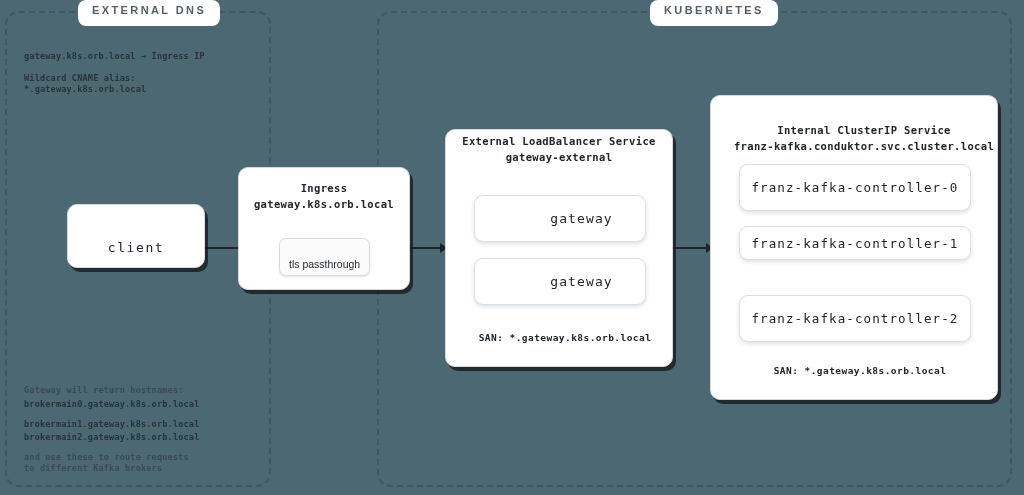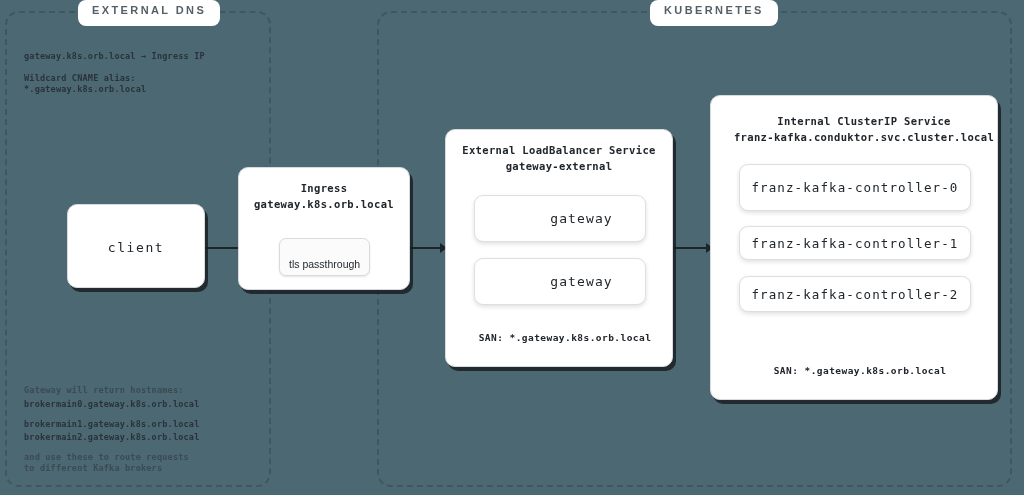--- a/index.html
+++ b/index.html
@@ -153,48 +153,48 @@
 
   <div class="zone" style="left:377px; top:11px; width:635px; height:476px;"></div>
   <div class="zone-label" style="left:650px; top:0px;">KUBERNETES</div>
 
   <div class="link" style="left:205px; top:247px; width:36px;"></div>
   <div class="link" style="left:241px; top:247px; width:203px;"></div>
   <div class="arrow" style="left:440px; top:243px;"></div>
   <div class="link" style="left:673px; top:247px; width:37px;"></div>
   <div class="arrow" style="left:706px; top:243px;"></div>
 
-  <div class="node" style="left:67px; top:204px; width:138px; height:84px;">
+  <div class="node" style="left:67px; top:204px; width:138px; height:64px;">
     <div class="node-center-label" style="top:35px;">client</div>
   </div>
 
   <div class="node" style="left:238px; top:167px; width:172px; height:123px;">
     <div class="node-title" style="margin-top:13px;">Ingress
 gateway.k8s.orb.local</div>
   </div>
 
   <div class="pill" style="left:279px; top:238px;">tls passthrough</div>
 
   <div class="node" style="left:445px; top:129px; width:228px; height:238px;">
-    <div class="node-title" style="margin-top:13px;">External LoadBalancer Service
+    <div class="node-title" style="margin-top:4px;">External LoadBalancer Service
 gateway-external</div>
 
     <div class="card gateway" style="left:28px; top:65px; width:172px; height:47px;">gateway</div>
 
     <div class="card gateway" style="left:28px; top:128px; width:172px; height:47px;">gateway</div>
 
     <div class="san" style="top:202px;">SAN: *.gateway.k8s.orb.local</div>
   </div>
 
   <div class="node" style="left:710px; top:95px; width:288px; height:305px;">
-    <div class="node-title" style="margin-top:18px;padding-left:20px;">Internal ClusterIP Service
+    <div class="node-title" style="margin-top:27px;padding-left:20px;">Internal ClusterIP Service
 franz-kafka.conduktor.svc.cluster.local</div>
 
     <div class="card controller" style="left:28px; top:68px; width:232px; height:47px;">franz-kafka-controller-0</div>
 
     <div class="card controller" style="left:28px; top:130px; width:232px; height:34px;">franz-kafka-controller-1</div>
 
-    <div class="card controller" style="left:28px; top:180px; width:232px; height:36px;">franz-kafka-controller-2</div>
+    <div class="card controller" style="left:28px; top:199px; width:232px; height:47px;">franz-kafka-controller-2</div>
 
     <div class="san" style="top:269px;">SAN: *.gateway.k8s.orb.local</div>
   </div>
 
 </div>
 
 </body></html>

